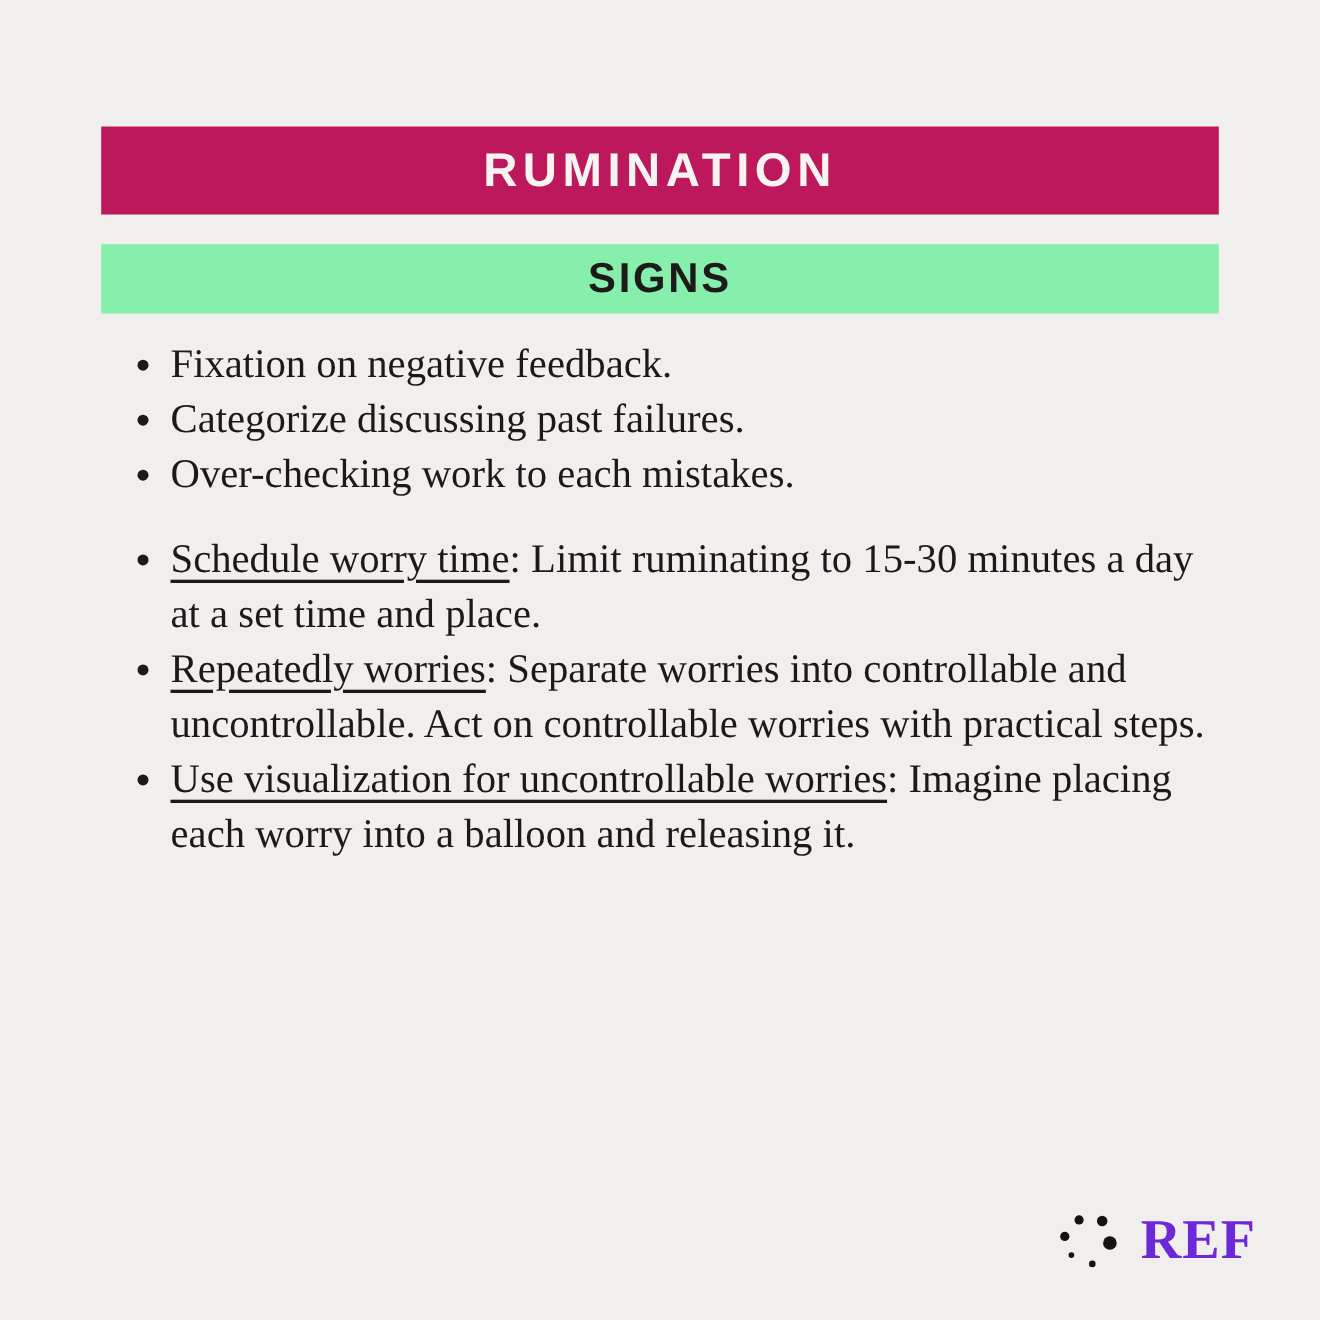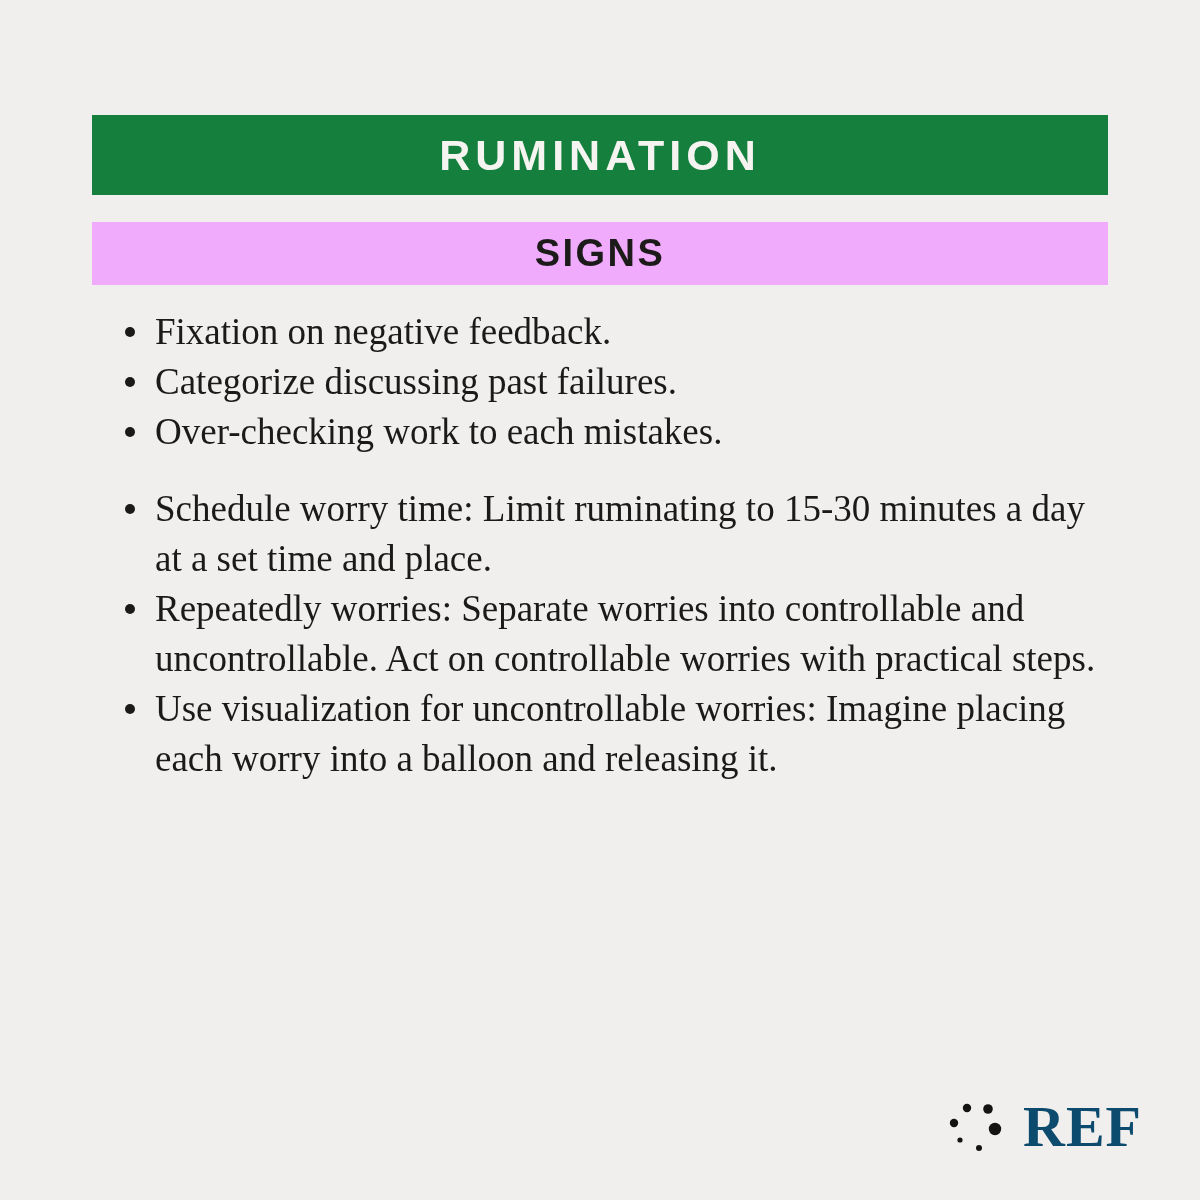--- a/index.html
+++ b/index.html
@@ -13,39 +13,39 @@
     color: #1c1a19;
   }
   .content {
     position: absolute;
     left: 92px;
     top: 115px;
     width: 1016px;
   }
   .title-bar {
     height: 80px;
-    background: #15803d;
+    background: #be185d;
     display: flex;
     align-items: center;
     justify-content: center;
   }
   .title-text {
     font-family: "Liberation Sans", sans-serif;
     font-weight: 700;
     font-size: 43px;
     letter-spacing: 5px;
     color: #f6f4f1;
   }
   .description {
     margin-top: 17px;
     font-size: 37px;
     line-height: 50px;
   }
   .section-bar {
-    background: #f0abfc;
+    background: #86efac;
     height: 63px;
     display: flex;
     align-items: center;
     justify-content: center;
   }
   .section-bar.signs { margin-top: 27px; }
   .section-bar.strategies { margin-top: 31px; }
   .section-label {
     font-family: "Liberation Sans", sans-serif;
     font-weight: 700;
@@ -70,39 +70,40 @@
     content: "";
     position: absolute;
     left: 33px;
     top: 20px;
     width: 10px;
     height: 10px;
     border-radius: 50%;
     background: #1b1a18;
   }
   .lead-underline {
+    text-decoration: underline;
     text-decoration-thickness: 3px;
     text-underline-offset: 7px;
     text-decoration-color: #1b1a18;
   }
   .logo {
     position: absolute;
     right: 58px;
     bottom: 44px;
     display: flex;
     align-items: center;
     gap: 15px;
   }
   .logo-dots { display: block; }
   .logo-text {
     font-family: "Liberation Serif", serif;
     font-weight: 700;
-    font-size: 58px;
+    font-size: 51px;
     letter-spacing: 1px;
-    color: #0c4a6e;
+    color: #6d28d9;
     line-height: 1;
   }
 </style>
 </head>
 <body>
 
 <div class="content">
 
   <div class="title-bar">
     <span class="title-text">RUMINATION</span>

